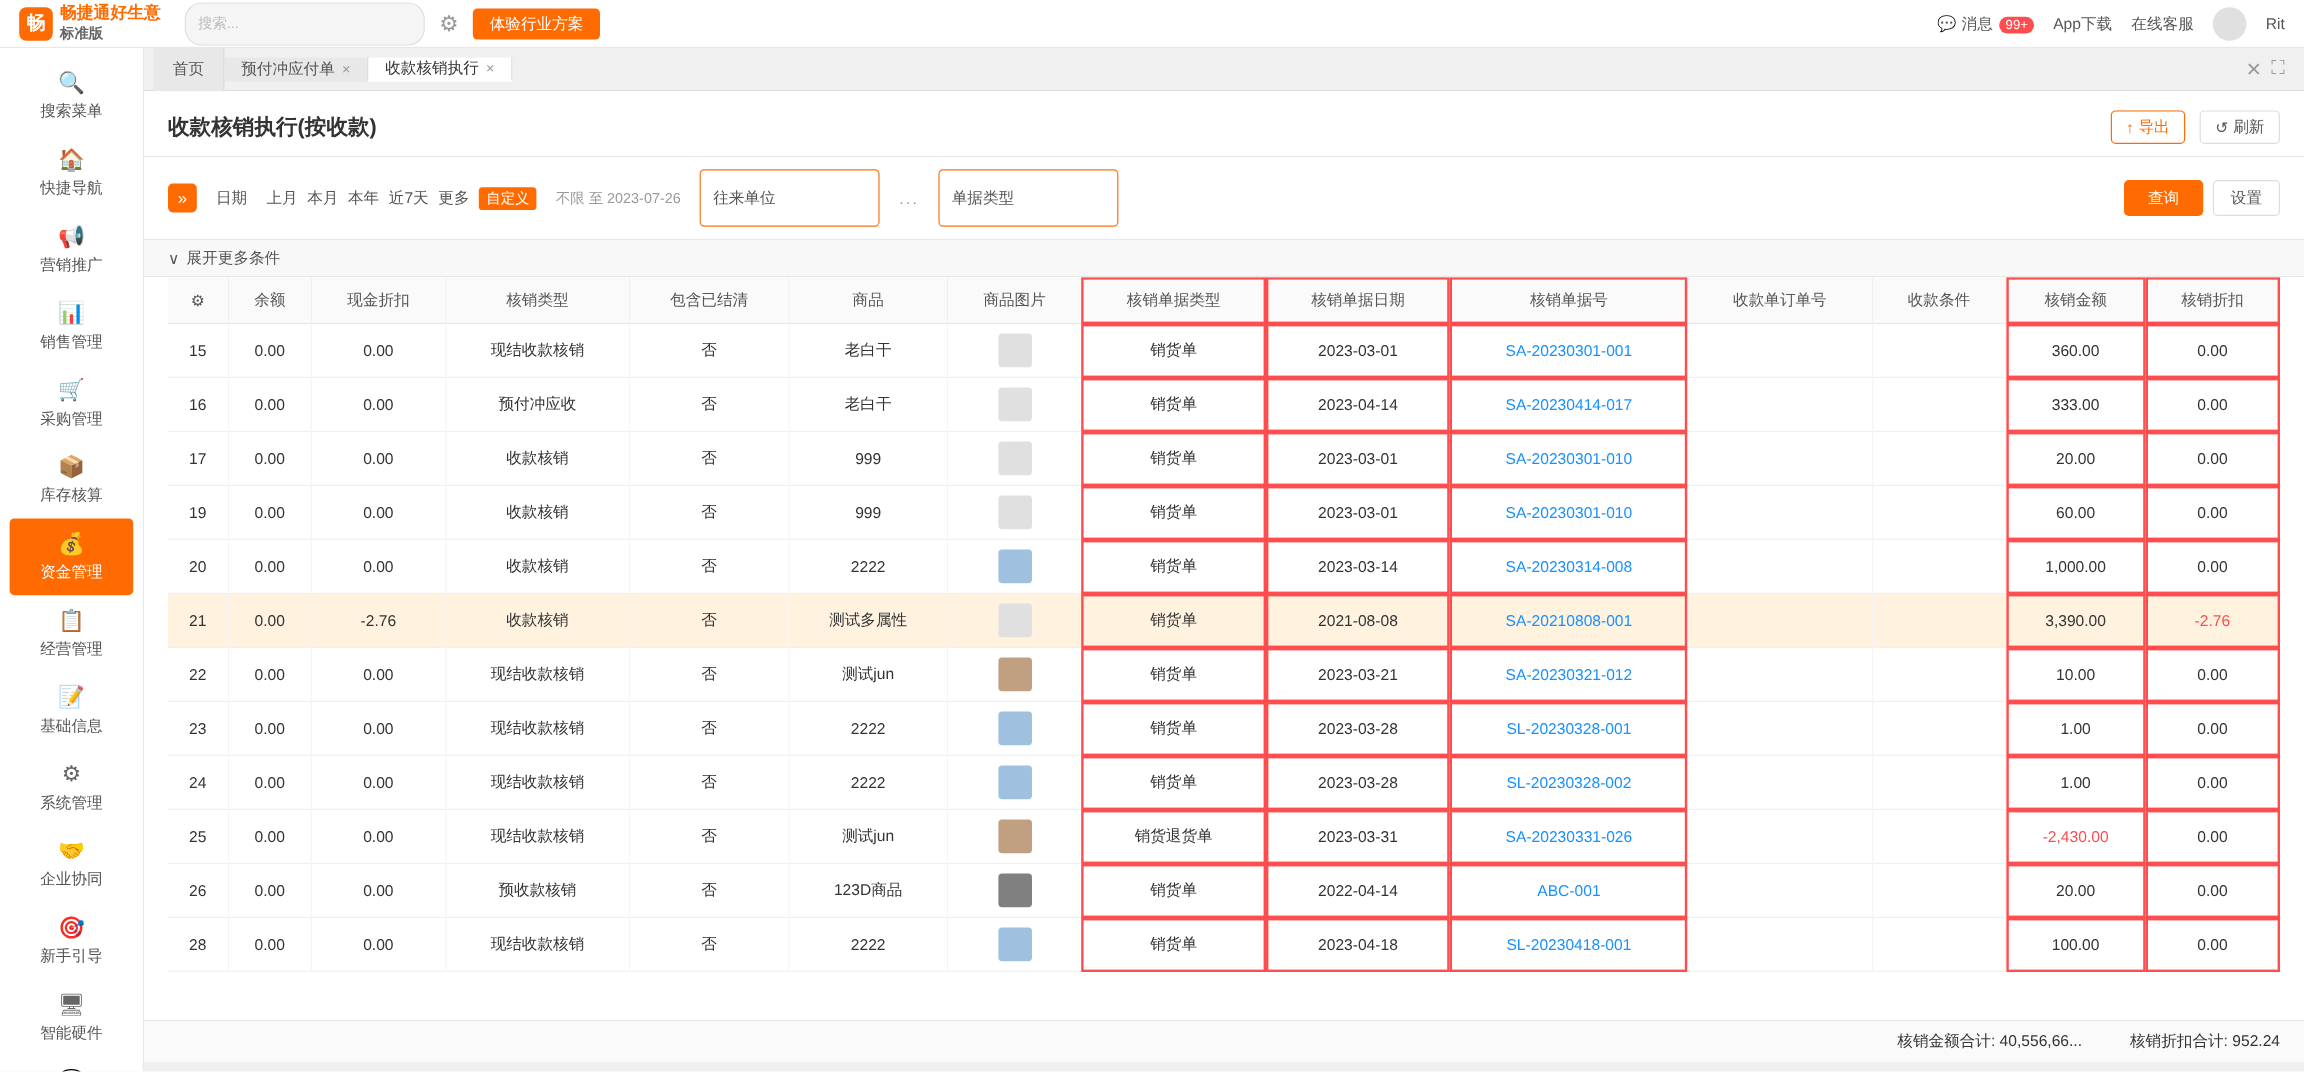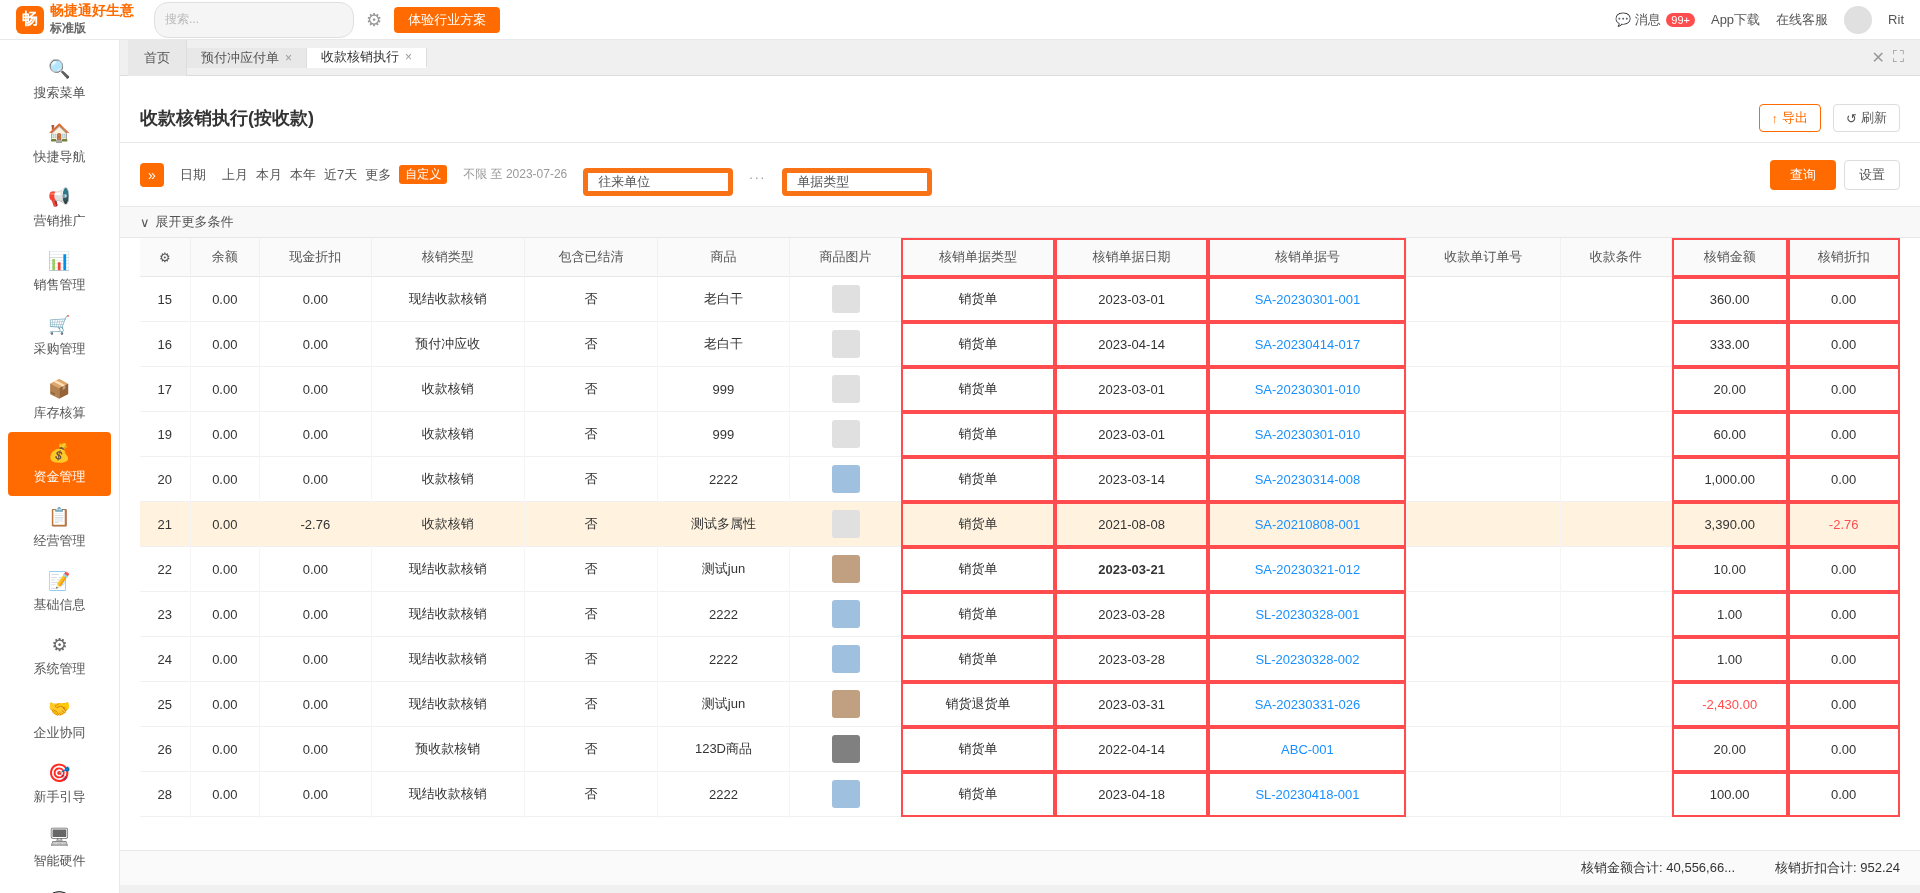--- a/index.html
+++ b/index.html
@@ -153,21 +153,21 @@
       flex: 1;
       overflow: hidden;
       display: flex;
       flex-direction: column;
       background: #f5f5f5;
     }
 
     
     .page-header {
       background: #fff;
-      padding: 28px 20px 0 20px;
+      padding: 16px 20px 0 20px;
       border-bottom: 1px solid #e8e8e8;
     }
     .page-title-row {
       display: flex;
       align-items: center;
       justify-content: space-between;
       margin-bottom: 10px;
     }
     .page-title {
       font-size: 18px;
@@ -224,29 +224,28 @@
     .filter-custom {
       background: #ff6b00;
       color: white;
       border-radius: 3px;
       padding: 1px 6px;
       font-size: 12px;
       cursor: pointer;
     }
     .filter-date-range { color: #999; font-size: 12px; }
     .filter-select {
-      border: 5px solid #f97316;
+      border: 1px solid #f97316;
       border-radius: 4px;
-      padding: 0 10px;
+      padding: 14px 10px;
       font-size: 13px;
       color: #555;
       background: white;
       cursor: pointer;
       min-width: 150px;
-      margin-top: 15px;
     }
     .filter-ellipsis { color: #999; letter-spacing: 2px; }
     .btn-query {
       background: #ff6b00;
       color: white;
       border: none;
       border-radius: 4px;
       padding: 6px 20px;
       font-size: 13px;
       cursor: pointer;
@@ -626,21 +625,21 @@
   </tr>
             <tr>
     <td>22</td>
     <td>0.00</td>
     <td class="">0.00</td>
     <td>现结收款核销</td>
     <td>否</td>
     <td>测试jun</td>
     <td><span class="thumb brown"></span></td>
     <td style="outline: 2px solid #ff4d4f; outline-offset:-2px;">销货单</td>
-    <td style="outline: 2px solid #ff4d4f; outline-offset:-2px;font-weight:bold;">2023-03-21</td>
+    <td style="outline: 2px solid #ff4d4f; outline-offset:-2px;">2023-03-21</td>
     <td class="link-cell" style="outline: 2px solid #ff4d4f; outline-offset:-2px;">SA-20230321-012</td>
     <td></td>
     <td></td>
     <td class="" style="outline: 2px solid #ff4d4f; outline-offset:-2px;">10.00</td>
     <td class="" style="outline: 2px solid #ff4d4f; outline-offset:-2px;">0.00</td>
   </tr>
             <tr>
     <td>23</td>
     <td>0.00</td>
     <td class="">0.00</td>

